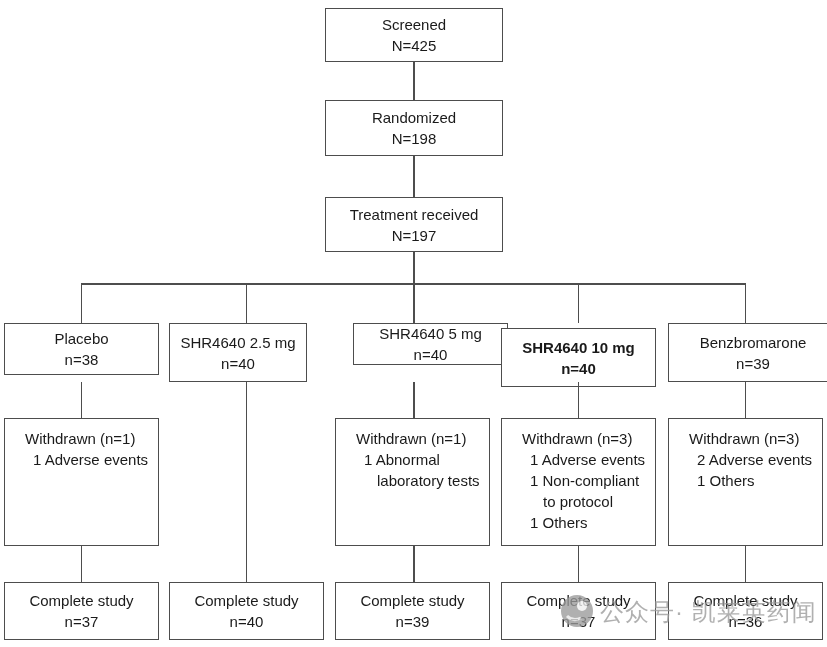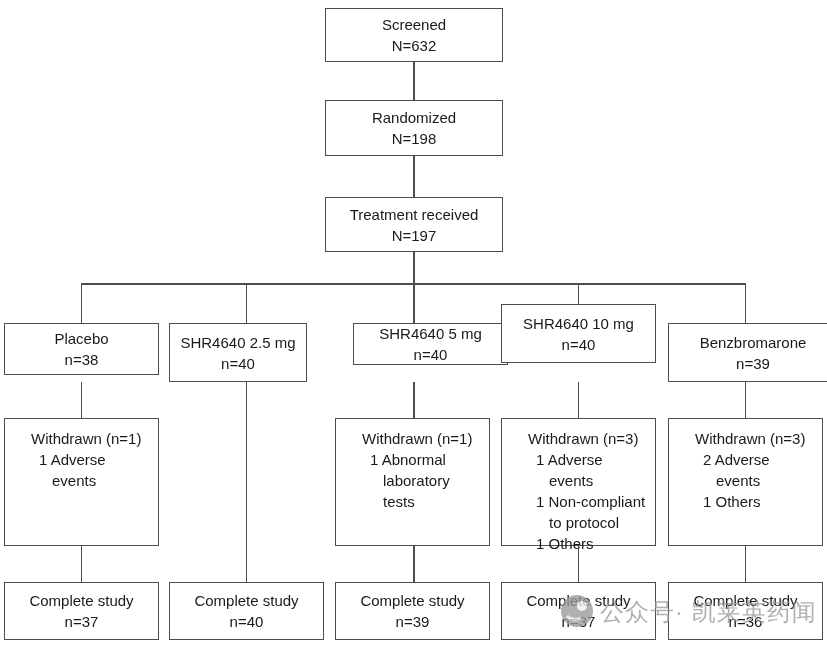--- a/index.html
+++ b/index.html
@@ -20,21 +20,21 @@
     line-height:21px;
   }
   .cbox{
     display:flex;
     flex-direction:column;
     justify-content:center;
     align-items:center;
     text-align:center;
   }
   .wbox{
-    padding:9px 5px 0 26px;
+    padding:9px 5px 0 20px;
     text-align:left;
   }
   .wd-item{
     padding-left:21px;
     text-indent:-13px;
   }
   .vline,.hline{
     position:absolute;
     background:#4d4d4d;
   }
@@ -61,21 +61,21 @@
     font-family:sans-serif;
   }
 </style>
 </head>
 <body>
 
 <div class="canvas">
 
   <div class="box cbox" style="left:325px;top:8px;width:178px;height:54px;">
     <div>Screened</div>
-    <div>N=632</div>
+    <div>N=425</div>
   </div>
 
   <div class="box cbox" style="left:325px;top:100px;width:178px;height:56px;">
     <div>Randomized</div>
     <div>N=198</div>
   </div>
 
   <div class="box cbox" style="left:325px;top:197px;width:178px;height:55px;">
     <div>Treatment received</div>
     <div>N=197</div>
@@ -97,21 +97,21 @@
     <div>n=38</div>
   </div>
   <div class="box cbox" style="left:169px;top:323px;width:138px;height:59px;">
     <div>SHR4640 2.5 mg</div>
     <div>n=40</div>
   </div>
   <div class="box cbox" style="left:353px;top:323px;width:155px;height:42px;text-align:right;">
     <div>SHR4640 5 mg</div>
     <div>n=40</div>
   </div>
-  <div class="box cbox" style="left:501px;top:304px;width:155px;height:59px;">
+  <div class="box cbox" style="left:501px;top:328px;width:155px;height:59px;font-weight:bold;">
     <div>SHR4640 10 mg</div>
     <div>n=40</div>
   </div>
   <div class="box cbox" style="left:668px;top:323px;width:170px;height:59px;">
     <div>Benzbromarone</div>
     <div>n=39</div>
   </div>
 
   <div class="vline" style="left:80.5px;top:382px;height:36px;"></div>
   <div class="vline" style="left:245.5px;top:382px;height:200px;"></div>

